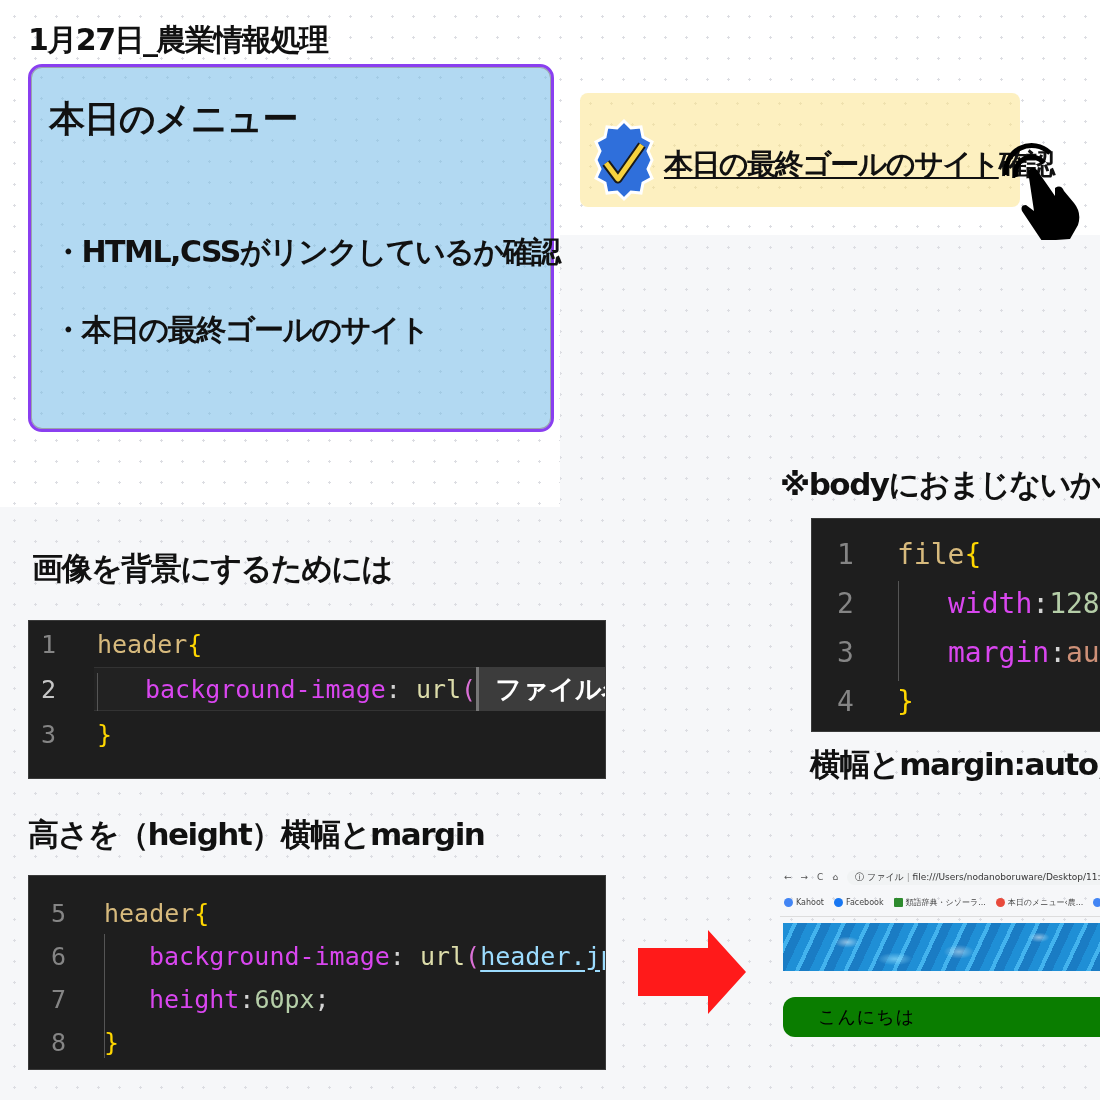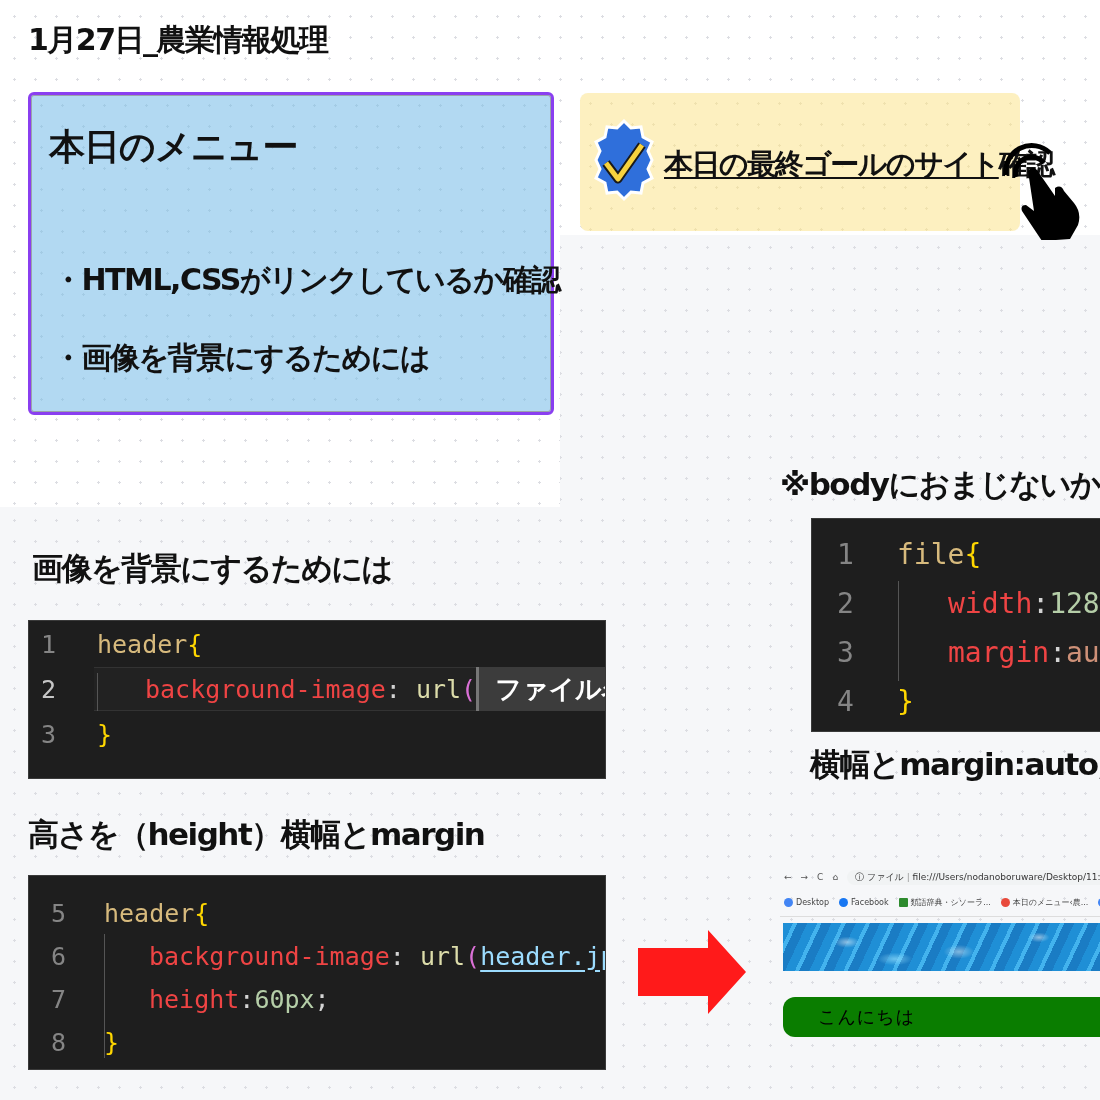--- a/index.html
+++ b/index.html
@@ -25,35 +25,35 @@
     background-color: #ffffff;
     background-image: radial-gradient(circle, #dcdde2 1.2px, transparent 1.4px);
     background-size: 21px 21px;
     background-position: 4px 6px;
   }
   .abs { position: absolute; }
 
   .page-title { left: 28px; top: 20px; font-size: 30px; font-weight: bold; letter-spacing: -1.5px; }
 
   .menu-card {
-    left: 28px; top: 92px; width: 526px; height: 323px;
+    left: 28px; top: 64px; width: 526px; height: 368px;
     border: 3px solid #8a3ff0;
     background: #b2d9f2;
     background-image: radial-gradient(circle, #a3cbe4 1.2px, transparent 1.4px);
     background-size: 21px 21px;
-    border-radius: 6px;
+    border-radius: 14px;
     box-shadow: inset 0 0 0 1px #9aa4aa;
   }
   .menu-heading { position: absolute; left: 18px; top: 28px; font-size: 36px; font-weight: bold; letter-spacing: -1px; }
   .menu-item { position: absolute; left: 22px; font-size: 30px; font-weight: bold; letter-spacing: -1.5px; white-space: nowrap; }
   .menu-item.link { text-decoration: underline; text-decoration-thickness: 2px; text-underline-offset: 4px; font-weight: normal; }
   .tap-icon { display: inline-block; vertical-align: middle; margin-left: 2px; }
 
   .goal-card {
-    left: 580px; top: 93px; width: 440px; height: 138px;
+    left: 580px; top: 93px; width: 440px; height: 114px;
     background: #fdf0c0;
     background-image: radial-gradient(circle, #efe1ae 1.2px, transparent 1.4px);
     background-size: 21px 21px;
     border-radius: 8px;
   }
   .goal-text { position: absolute; left: 84px; top: 52px; font-size: 29px; font-weight: bold; letter-spacing: -1.5px; white-space: nowrap; }
   .goal-text .u { text-decoration: underline; text-decoration-thickness: 2px; text-underline-offset: 3px; }
 
   .section-heading { font-size: 31px; font-weight: bold; letter-spacing: -1.5px; white-space: nowrap; }
 
@@ -62,21 +62,21 @@
     border: 1px solid #3a3a3a;
     font-family: "DejaVu Sans Mono", monospace;
     font-size: 25px;
     color: #9cdcfe;
     overflow: hidden;
   }
   .code .line { position: absolute; left: 0; height: 40px; display: flex; align-items: center; white-space: pre; }
   .code .ln { display: inline-block; text-align: left; color: #858585; }
   .tok-sel { color: #d7ba7d; }
   .tok-brace { color: #ffd700; }
-  .tok-prop { color: #ef4444; }
+  .tok-prop { color: #d946ef; }
   .tok-fn { color: #dcdcaa; }
   .tok-num { color: #b5cea8; }
   .tok-kw { color: #ce9178; }
   .tok-punc { color: #d4d4d4; }
   .tok-paren { color: #da70d6; }
   .tok-str { color: #9cdcfe; text-decoration: underline; text-underline-offset: 5px; }
   .guide { position: absolute; width: 1px; background: #555; }
   .placeholder-box {
     display: inline-block; background: #3c3c3c; color: #fff;
     font-family: "DejaVu Sans", sans-serif; font-weight: bold; font-size: 26px;
@@ -115,21 +115,21 @@
 <body>
 
 <div class="white-top"></div>
 <div class="white-left"></div>
 
 <div class="abs page-title">1月27日_農業情報処理</div>
 
 <div class="abs menu-card">
   <div class="menu-heading">本日のメニュー</div>
   <div class="menu-item" style="top:165px;">・HTML,CSSがリンクしているか確認</div>
-  <div class="menu-item" style="top:243px;">・画像を背景にするためには</div>
+  <div class="menu-item" style="top:243px;">・本日の最終ゴールのサイト</div>
 </div>
 
 <div class="abs goal-card">
   <span class="abs" style="left:12px; top:26px;">
     <svg width="64" height="84" viewBox="0 0 64 84">
       <path d="M32 2 l7 7 l10 -1 l2 10 l9 5 l-4 9 l4 9 l-4 9 l4 9 l-9 5 l-2 10 l-10 -1 l-7 7 l-7 -7 l-10 1 l-2 -10 l-9 -5 l4 -9 l-4 -9 l4 -9 l-4 -9 l9 -5 l2 -10 l10 1 z" fill="#2f6fdb" stroke="#fff" stroke-width="3"></path>
       <path d="M14 44 l12 16 l24 -34" fill="none" stroke="#1a1a1a" stroke-width="9" stroke-linejoin="round"></path>
       <path d="M14 44 l12 16 l24 -34" fill="none" stroke="#f7d23e" stroke-width="5" stroke-linejoin="round"></path>
     </svg>
   </span>
@@ -209,21 +209,21 @@
     <span>⌂</span>
     <span class="addr-pill">
       <span>ⓘ ファイル</span>
       <span style="color:#999;"> | </span>
       <span>file:///Users/nodanoboruware/Desktop/11:24授業用/当日見</span>
     </span>
   </div>
   <div class="bm-row">
     <span class="bm">
         <span class="bm-ic" style="background:#4285f4;"></span>
-        <span>Desktop</span>
+        <span>Kahoot</span>
       </span>
     <span class="bm">
         <span class="bm-ic" style="background:#1877f2;"></span>
         <span>Facebook</span>
       </span>
     <span class="bm">
         <span class="bm-ic" style="background:#2e8b2e; border-radius:1px;"></span>
         <span>類語辞典・シソーラ...</span>
       </span>
     <span class="bm">

